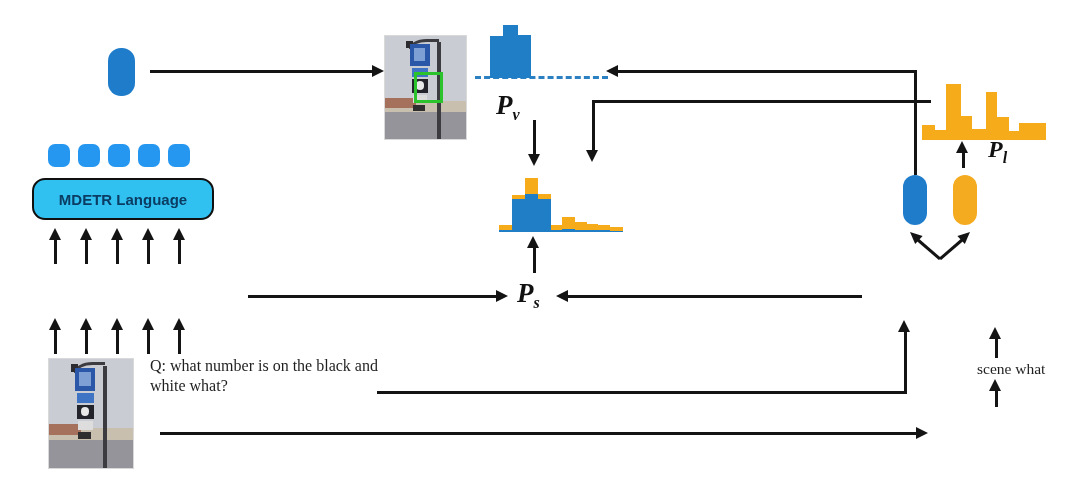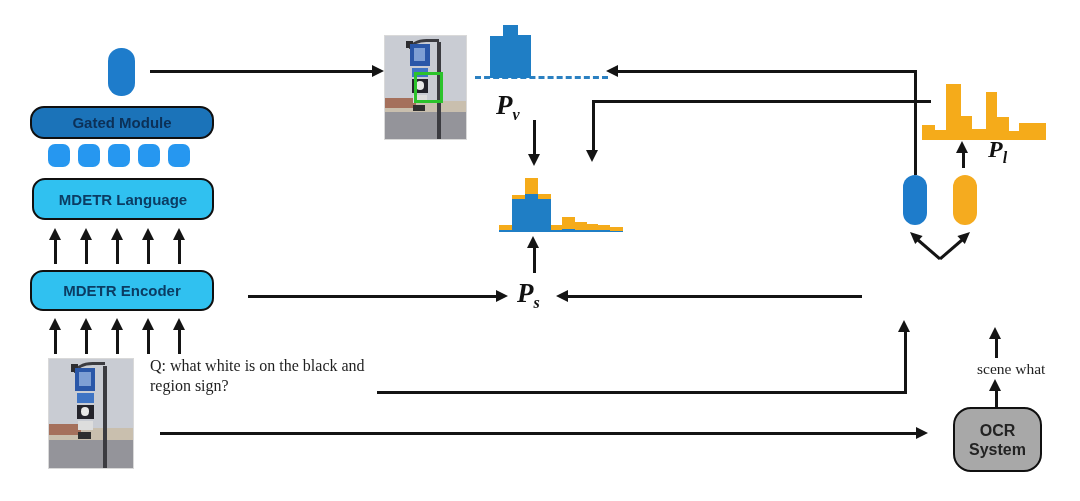--- a/index.html
+++ b/index.html
@@ -64,33 +64,27 @@
   .ph-s5{position:absolute;top:67%;left:35%;width:15%;height:6%;background:#2e2e2e;}
   #green-box{position:absolute;left:29px;top:36px;width:29px;height:31px;border:3px solid #2bc32b;box-sizing:border-box;}
 </style>
 </head>
 <body>
 
 <div id="canvas">
 
 
   <div class="pill" id="pill-query"></div>
-  <div class="node" id="gated">
-      <span>Gated Module</span>
-    </div>
   <div class="sq" style="left:48px"></div>
   <div class="sq" style="left:78px"></div>
   <div class="sq" style="left:108px"></div>
   <div class="sq" style="left:138px"></div>
   <div class="sq" style="left:168px"></div>
   <div class="node" id="decoder">
       <span>MDETR Language</span>
-    </div>
-  <div class="node" id="encoder">
-      <span>MDETR Encoder</span>
     </div>
 
   <div>
     <div class="vl" style="left:54px;top:240px;height:24px"></div>
       <div class="ar ar-up" style="left:49px;top:228px"></div>
     <div class="vl" style="left:85px;top:240px;height:24px"></div>
       <div class="ar ar-up" style="left:80px;top:228px"></div>
     <div class="vl" style="left:116px;top:240px;height:24px"></div>
       <div class="ar ar-up" style="left:111px;top:228px"></div>
     <div class="vl" style="left:147px;top:240px;height:24px"></div>
@@ -123,22 +117,22 @@
         <i></i>
       </div>
     <div class="ph-s2"></div>
     <div class="ph-s3">
         <i></i>
       </div>
     <div class="ph-s4"></div>
     <div class="ph-s5"></div>
   </div>
   <div id="q-text">
-    <div>Q: what white is on the black and</div>
-    <div>region sign?</div>
+    <div>Q: what number is on the black and</div>
+    <div>white what?</div>
   </div>
 
   <div class="photo" id="photo-ans">
     <div class="ph-road"></div>
     <div class="ph-strip"></div>
     <div class="ph-bldg"></div>
     <div class="ph-pole"></div>
     <div class="ph-arm"></div>
     <div class="ph-lamp"></div>
     <div class="ph-s1">
@@ -236,24 +230,20 @@
         <div style="height: 17px; background: rgb(245, 171, 26);"></div>
       </div>
     </div>
 
   <div class="math" style="left:496px;top:90px"><span>P</span><sub>v</sub></div>
   <div class="math" style="left:517px;top:278px"><span>P</span><sub>s</sub></div>
   <div class="math" style="left:988px;top:136px;font-size:24px"><span>P</span><sub>l</sub></div>
 
   <div class="pill" id="pill-vis"></div>
   <div class="pill" id="pill-lang"></div>
-  <div class="node" id="ocr">
-    <div>OCR</div>
-    <div>System</div>
-  </div>
   <div id="scene-text">scene what</div>
 
   <div class="hl" style="left:150px;top:70px;width:224px"></div>
   <div class="ar ar-right" style="left:372px;top:65px"></div>
 
   <div class="hl" style="left:248px;top:295px;width:249px"></div>
   <div class="ar ar-right" style="left:496px;top:290px"></div>
 
   <div class="hl" style="left:568px;top:295px;width:294px"></div>
   <div class="ar ar-left" style="left:556px;top:290px"></div>

